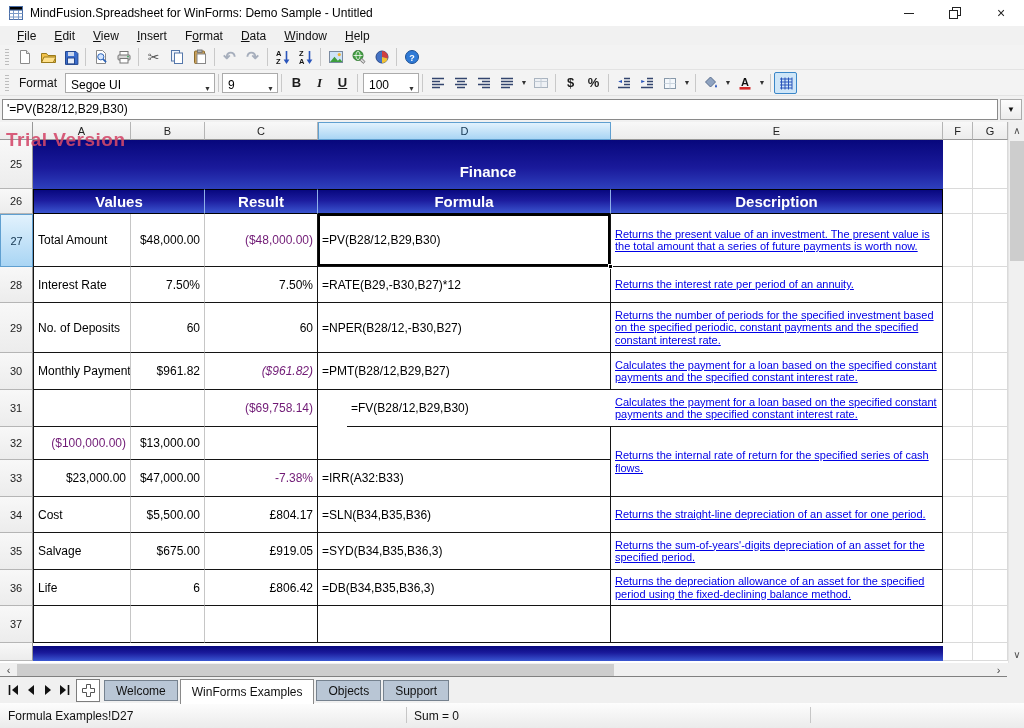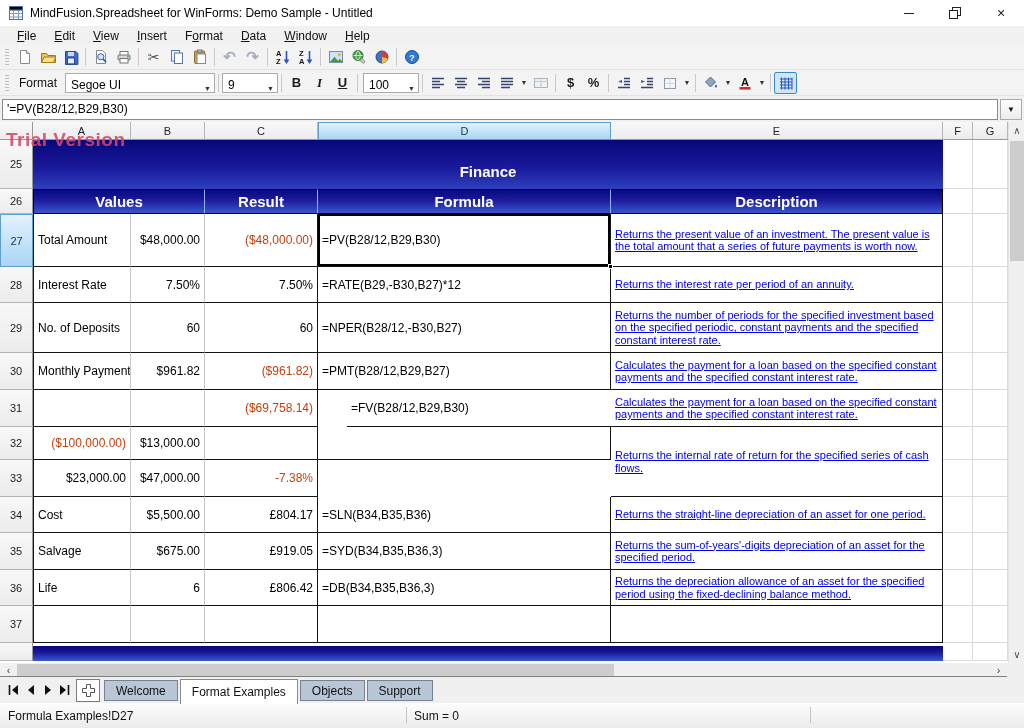--- a/index.html
+++ b/index.html
@@ -55,21 +55,21 @@
   .banner{display:flex;align-items:center;justify-content:center;color:#fff;font-weight:bold;font-size:15px;background:linear-gradient(180deg,#07077c 0%,#1a1a9b 45%,#3a57d2 100%)}
   .thead{background:linear-gradient(180deg,#08087f 0%,#1c1c9e 45%,#3a55cf 100%);color:#fff;font-weight:bold;font-size:15px;justify-content:center;border-top:1px solid #000;border-bottom:1px solid #000;border-right:1px solid #8fb0e8}
   .thead.last{border-right:1px solid #000}
   .thead.first{border-left:1px solid #000}
   .dc{border-bottom:1px solid #141414;border-right:1px solid #c6c6c6}
   .br-dark{border-right:1px solid #141414}
   .bl-dark{border-left:1px solid #141414}
   .gridcell{border-right:1px solid #dadada;border-bottom:1px solid #dadada}
   .al{justify-content:flex-start;padding-left:4px}
   .ar{justify-content:flex-end;padding-right:4px}
-  .red{color:#c2410c}
+  .red{color:#701a75}
   .wrap{white-space:normal;font-size:11px;line-height:12.4px;padding:1px 4px;align-items:center}
   .link{color:#0000e6;text-decoration:underline}
   .selcell{box-shadow:inset 0 0 0 2px #000;z-index:3}
   .handle{position:absolute;width:5px;height:5px;background:#000;border:1px solid #fff;z-index:5}
   .watermark{position:absolute;left:6px;top:7px;font-size:19px;font-weight:bold;color:#d4486a;opacity:.88;z-index:40;pointer-events:none;letter-spacing:.5px}
 
   
   .vscroll{position:absolute;right:0;top:0;width:16px;height:541px;background:#f0f0f0;border-left:1px solid #e4e4e4}
   .sbtn{position:absolute;left:0;width:16px;height:17px;display:flex;align-items:center;justify-content:center;color:#505050;font-size:10px;background:#f0f0f0}
   .vthumb{position:absolute;left:1px;width:14px;top:19px;height:120px;background:#cdcdcd}
@@ -400,21 +400,21 @@
         <div class="gc dc ar br-dark" style="left: 205px; top: 181px; width: 113px; height: 50px;">60</div>
         <div class="gc dc al br-dark" style="left: 318px; top: 181px; width: 293px; height: 50px;">=NPER(B28/12,-B30,B27)</div>
         <div class="gc dc al br-dark wrap" style="left: 611px; top: 181px; width: 332px; height: 50px;">
           <span class="link">Returns the number of periods for the specified investment based on the specified periodic, constant payments and the specified constant interest rate.</span>
         </div>
         <div class="gc gridcell" style="left: 943px; top: 181px; width: 30px; height: 50px;"></div>
         <div class="gc gridcell" style="left: 973px; top: 181px; width: 35px; height: 50px;"></div>
         <div class="gc rowhdr" style="left: 0px; top: 231px; width: 33px; height: 37px;">30</div>
         <div class="gc dc al bl-dark" style="left: 33px; top: 231px; width: 98px; height: 37px;">Monthly Payment</div>
         <div class="gc dc ar" style="left: 131px; top: 231px; width: 74px; height: 37px;">$961.82</div>
-        <div class="gc dc ar br-dark red" style="left: 205px; top: 231px; width: 113px; height: 37px;">($961.82)</div>
+        <div class="gc dc ar br-dark red" style="left: 205px; top: 231px; width: 113px; height: 37px; font-style: italic;">($961.82)</div>
         <div class="gc dc al br-dark" style="left: 318px; top: 231px; width: 293px; height: 37px;">=PMT(B28/12,B29,B27)</div>
         <div class="gc dc al br-dark wrap" style="left: 611px; top: 231px; width: 332px; height: 37px;">
           <span class="link">Calculates the payment for a loan based on the specified constant payments and the specified constant interest rate.</span>
         </div>
         <div class="gc gridcell" style="left: 943px; top: 231px; width: 30px; height: 37px;"></div>
         <div class="gc gridcell" style="left: 973px; top: 231px; width: 35px; height: 37px;"></div>
         <div class="gc rowhdr" style="left: 0px; top: 268px; width: 33px; height: 37px;">31</div>
         <div class="gc dc al bl-dark" style="left: 33px; top: 268px; width: 98px; height: 37px;"></div>
         <div class="gc dc ar" style="left: 131px; top: 268px; width: 74px; height: 37px;"></div>
         <div class="gc dc ar br-dark red" style="left: 205px; top: 268px; width: 113px; height: 37px;">($69,758.14)</div>
@@ -431,20 +431,21 @@
         <div class="gc dc al br-dark" style="left: 318px; top: 305px; width: 293px; height: 33px;"></div>
         <div class="gc dc al br-dark wrap" style="left: 611px; top: 305px; width: 332px; height: 70px;">
           <span class="link">Returns the internal rate of return for the specified series of cash flows.</span>
         </div>
         <div class="gc gridcell" style="left: 943px; top: 305px; width: 30px; height: 33px;"></div>
         <div class="gc gridcell" style="left: 973px; top: 305px; width: 35px; height: 33px;"></div>
         <div class="gc rowhdr" style="left: 0px; top: 338px; width: 33px; height: 37px;">33</div>
         <div class="gc dc ar bl-dark" style="left: 33px; top: 338px; width: 98px; height: 37px;">$23,000.00</div>
         <div class="gc dc ar" style="left: 131px; top: 338px; width: 74px; height: 37px;">$47,000.00</div>
         <div class="gc dc ar br-dark red" style="left: 205px; top: 338px; width: 113px; height: 37px;">-7.38%</div>
+        <div class="gc dc al br-dark" style="left: 318px; top: 338px; width: 293px; height: 37px;">=IRR(A32:B33)</div>
         <div class="gc gridcell" style="left: 943px; top: 338px; width: 30px; height: 37px;"></div>
         <div class="gc gridcell" style="left: 973px; top: 338px; width: 35px; height: 37px;"></div>
         <div class="gc rowhdr" style="left: 0px; top: 375px; width: 33px; height: 36px;">34</div>
         <div class="gc dc al bl-dark" style="left: 33px; top: 375px; width: 98px; height: 36px;">Cost</div>
         <div class="gc dc ar" style="left: 131px; top: 375px; width: 74px; height: 36px;">$5,500.00</div>
         <div class="gc dc ar br-dark" style="left: 205px; top: 375px; width: 113px; height: 36px;">£804.17</div>
         <div class="gc dc al br-dark" style="left: 318px; top: 375px; width: 293px; height: 36px;">=SLN(B34,B35,B36)</div>
         <div class="gc dc al br-dark wrap" style="left: 611px; top: 375px; width: 332px; height: 36px;">
           <span class="link">Returns the straight-line depreciation of an asset for one period.</span>
         </div>
@@ -523,21 +524,21 @@
           <path d="M1 0l6 5-6 5z" fill="#111"></path>
         </svg>
     </div>
     <div class="addbtn">
       <svg width="15" height="15" viewBox="0 0 15 15">
           <path d="M5.5 1.5h4v4h4v4h-4v4h-4v-4h-4v-4h4z" fill="#fff" stroke="#555"></path>
         </svg>
     </div>
     <div id="tabs" style="display:flex;align-items:flex-start">
         <div class="tab">Welcome</div>
-        <div class="tab active">Format Examples</div>
+        <div class="tab active">WinForms Examples</div>
         <div class="tab">Objects</div>
         <div class="tab">Support</div>
       </div>
   </div>
 
   <div class="statusbar">
     <span class="sb-ref">Formula Examples!D27</span>
     <div class="sb-div" style="left:406px"></div>
     <span class="sb-sum">Sum = 0</span>
     <div class="sb-div" style="left:810px"></div>

